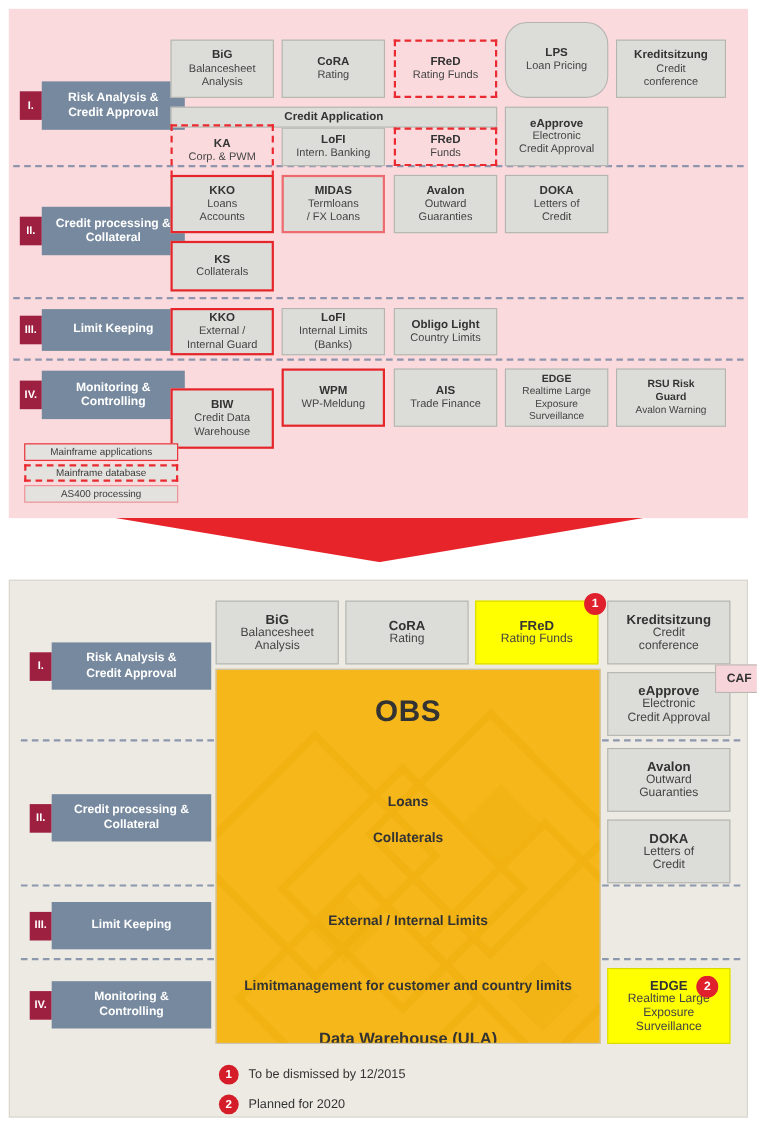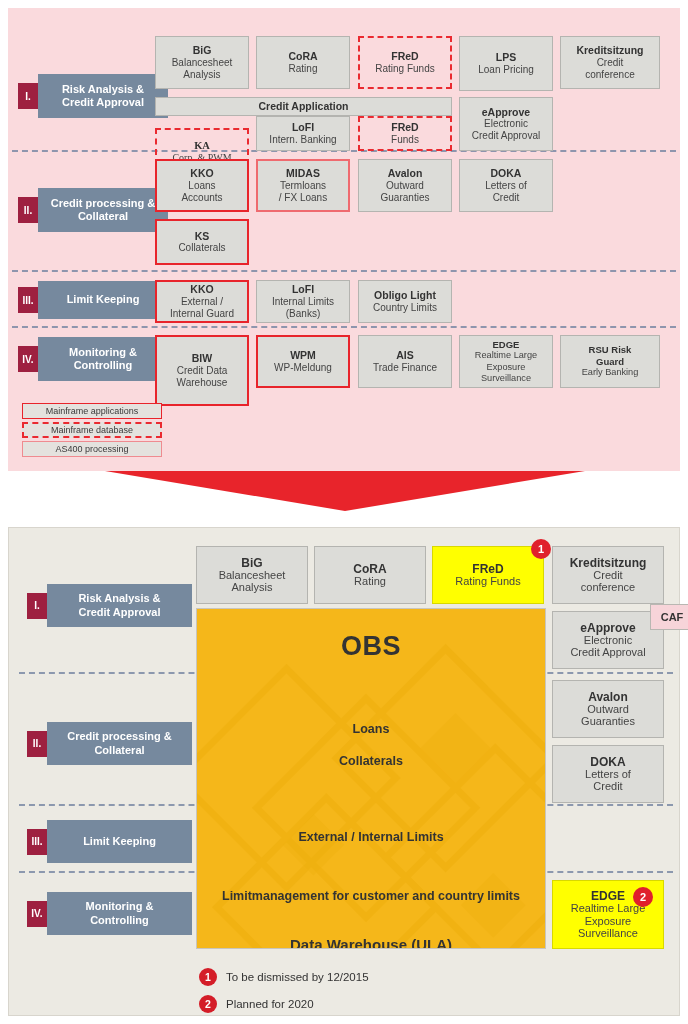--- a/index.html
+++ b/index.html
@@ -110,35 +110,35 @@
 Analysis</div>
   </div>
   <div class="box" style="left:248px;top:28px;width:94px;height:53px;">
     <div class="t">CoRA</div>
     <div class="s" style="white-space:pre-line">Rating</div>
   </div>
   <div class="box dashred" style="left:350px;top:28px;width:94px;height:53px;">
     <div class="t">FReD</div>
     <div class="s" style="white-space:pre-line">Rating Funds</div>
   </div>
-  <div class="box" style="left:451px;top:28px;width:94px;height:55px;">
+  <div class="box" style="left:451px;top:12px;width:94px;height:69px;border-radius:20px;">
     <div class="t">LPS</div>
     <div class="s" style="white-space:pre-line">Loan Pricing</div>
   </div>
   <div class="box" style="left:552px;top:28px;width:100px;height:53px;">
     <div class="t">Kreditsitzung</div>
     <div class="s" style="white-space:pre-line">Credit
 conference</div>
   </div>
 
   <div class="box" style="left:147px;top:89px;width:297px;height:19px;">
     <div class="t">Credit Application</div>
   </div>
 
-  <div class="box dashred" style="left:147px;top:120px;width:94px;height:48px;font-family:Liberation Serif, serif;">
+  <div class="box dashred" style="left:147px;top:105px;width:94px;height:48px;">
     <div class="t">KA</div>
     <div class="s" style="white-space:pre-line">Corp. &amp; PWM</div>
   </div>
   <div class="box" style="left:248px;top:108px;width:94px;height:35px;">
     <div class="t">LoFI</div>
     <div class="s" style="white-space:pre-line">Intern. Banking</div>
   </div>
   <div class="box dashred" style="left:350px;top:108px;width:94px;height:35px;">
     <div class="t">FReD</div>
     <div class="s" style="white-space:pre-line">Funds</div>
@@ -183,21 +183,21 @@
   <div class="box" style="left:248px;top:272px;width:94px;height:43px;">
     <div class="t">LoFI</div>
     <div class="s" style="white-space:pre-line">Internal Limits
 (Banks)</div>
   </div>
   <div class="box" style="left:350px;top:272px;width:94px;height:43px;">
     <div class="t">Obligo Light</div>
     <div class="s" style="white-space:pre-line">Country Limits</div>
   </div>
 
-  <div class="box solidred" style="left:147px;top:327px;width:94px;height:71px;justify-content:center;">
+  <div class="box solidred" style="left:147px;top:345px;width:94px;height:55px;justify-content:center;">
     <div class="t">BIW</div>
     <div class="s" style="white-space:pre-line">Credit Data
 Warehouse</div>
   </div>
   <div class="box solidred" style="left:248px;top:327px;width:94px;height:53px;">
     <div class="t">WPM</div>
     <div class="s" style="white-space:pre-line">WP-Meldung</div>
   </div>
   <div class="box" style="left:350px;top:327px;width:94px;height:53px;">
     <div class="t">AIS</div>
@@ -205,21 +205,21 @@
   </div>
   <div class="box sm" style="left:451px;top:327px;width:94px;height:53px;">
     <div class="t">EDGE</div>
     <div class="s" style="white-space:pre-line">Realtime Large
 Exposure
 Surveillance</div>
   </div>
   <div class="box sm" style="left:552px;top:327px;width:100px;height:53px;">
     <div class="t" style="white-space:pre-line">RSU Risk
 Guard</div>
-    <div class="s" style="white-space:pre-line">Early Banking</div>
+    <div class="s" style="white-space:pre-line">Avalon Warning</div>
   </div>
 
   <div class="lgbox" style="left:14px;top:395px;width:140px;height:16px;border:1.5px solid #e8242b;">
     <span>Mainframe applications</span>
   </div>
   <div class="lgbox" style="left:14px;top:414px;width:140px;height:16px;border:2px dashed #ea2a30;background:#e4e2de;">
     <span>Mainframe database</span>
   </div>
   <div class="lgbox" style="left:14px;top:433px;width:140px;height:16px;border:1.5px solid #ef8b90;">
     <span>AS400 processing</span>

